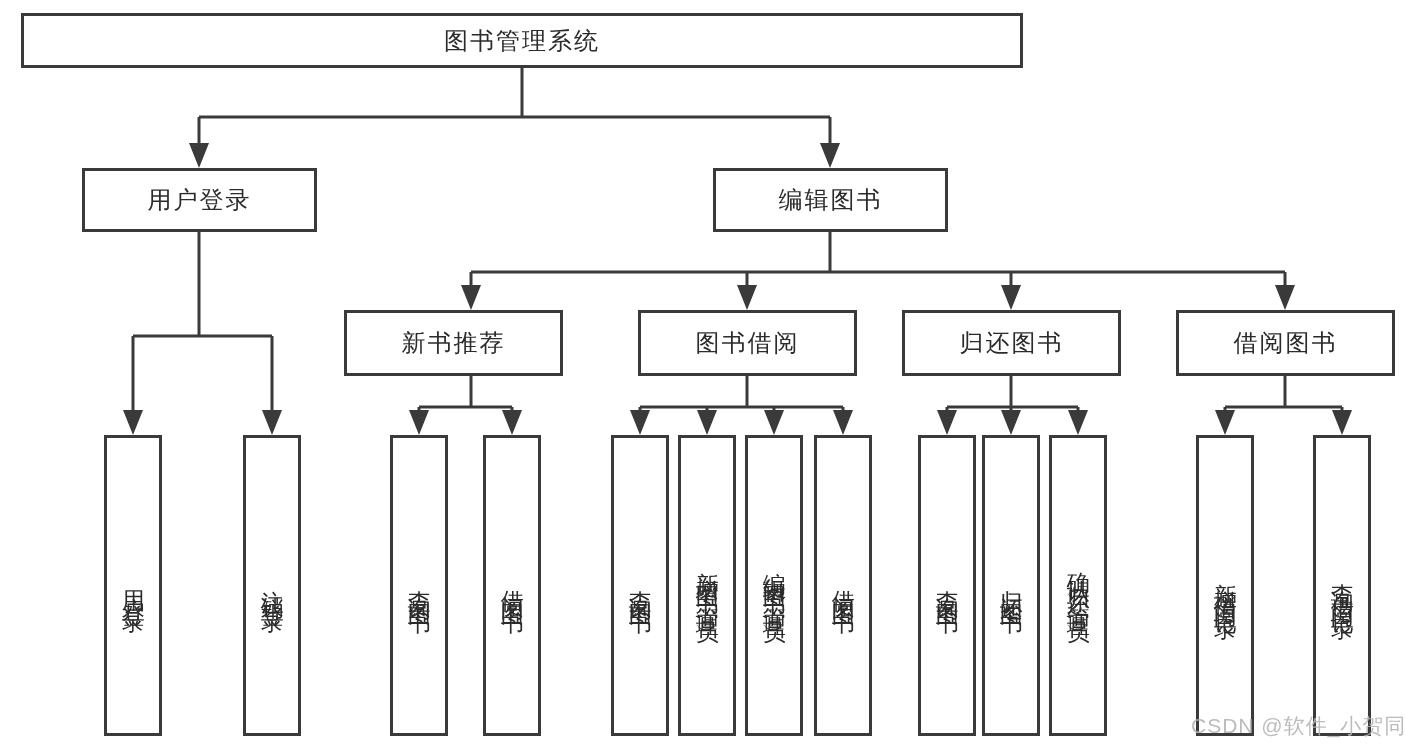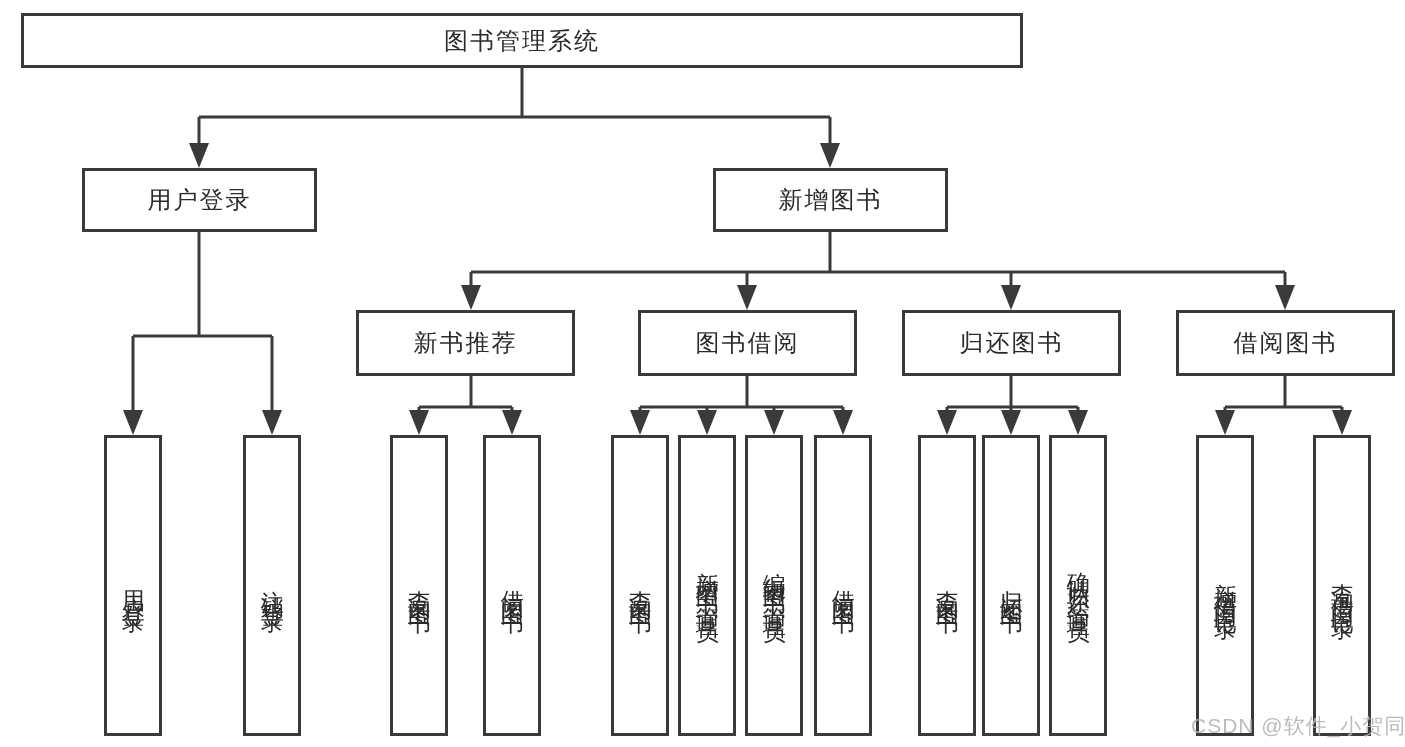--- a/index.html
+++ b/index.html
@@ -38,21 +38,21 @@
     line-height: 1.1;
     white-space: nowrap;
     color: var(--text);
   }
   
   .root-box  { left: 21px;  top: 13px;  width: 1002px; height: 55px; }
   .lvl2      { top: 168px; height: 64px; width: 235px; }
   .b-user    { left: 82px; }
   .b-mgmt    { left: 713px; }
   .lvl3      { top: 310px; height: 66px; width: 219px; }
-  .g-new     { left: 356px; }
+  .g-new     { left: 344px; }
   .g-borrow  { left: 638px; }
   .g-current { left: 902px; }
   .g-records { left: 1176px; }
   .leaf      { top: 435px; height: 301px; width: 58px; }
   .leaf-a1 { left: 104px; }  .leaf-a2 { left: 243px; }
   .leaf-b1 { left: 390px; }  .leaf-b2 { left: 483px; }
   .leaf-c1 { left: 611px; }  .leaf-c2 { left: 678px; }
   .leaf-c3 { left: 745px; }  .leaf-c4 { left: 814px; }
   .leaf-d1 { left: 918px; }  .leaf-d2 { left: 982px; }
   .leaf-d3 { left: 1049px; }
@@ -139,21 +139,21 @@
   </svg>
 
   <div class="node root-box">
     <span class="h-label">图书管理系统</span>
   </div>
 
   <div class="node lvl2 b-user">
     <span class="h-label">用户登录</span>
   </div>
   <div class="node lvl2 b-mgmt">
-    <span class="h-label">新增图书</span>
+    <span class="h-label">编辑图书</span>
   </div>
 
   <div class="node lvl3 g-new">
     <span class="h-label">新书推荐</span>
   </div>
   <div class="node lvl3 g-borrow">
     <span class="h-label">图书借阅</span>
   </div>
   <div class="node lvl3 g-current">
     <span class="h-label">归还图书</span>

